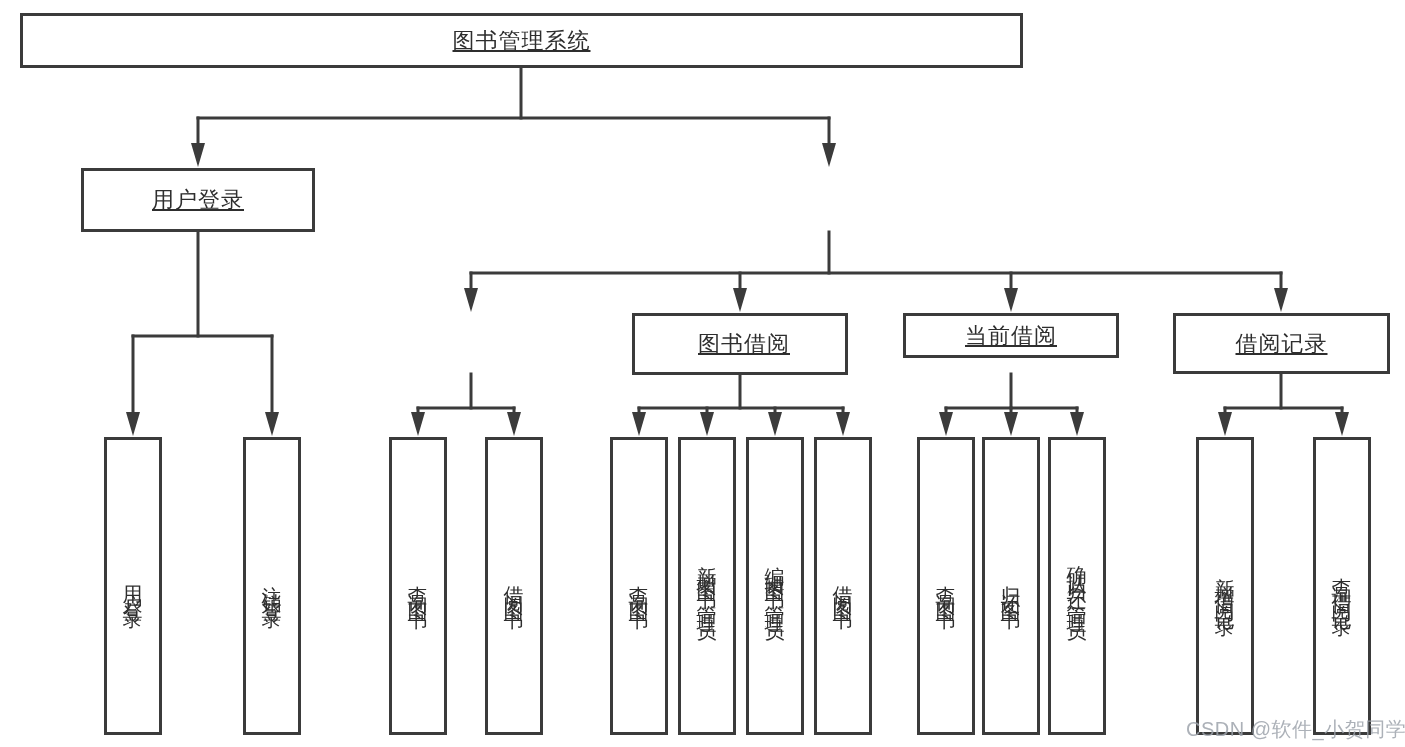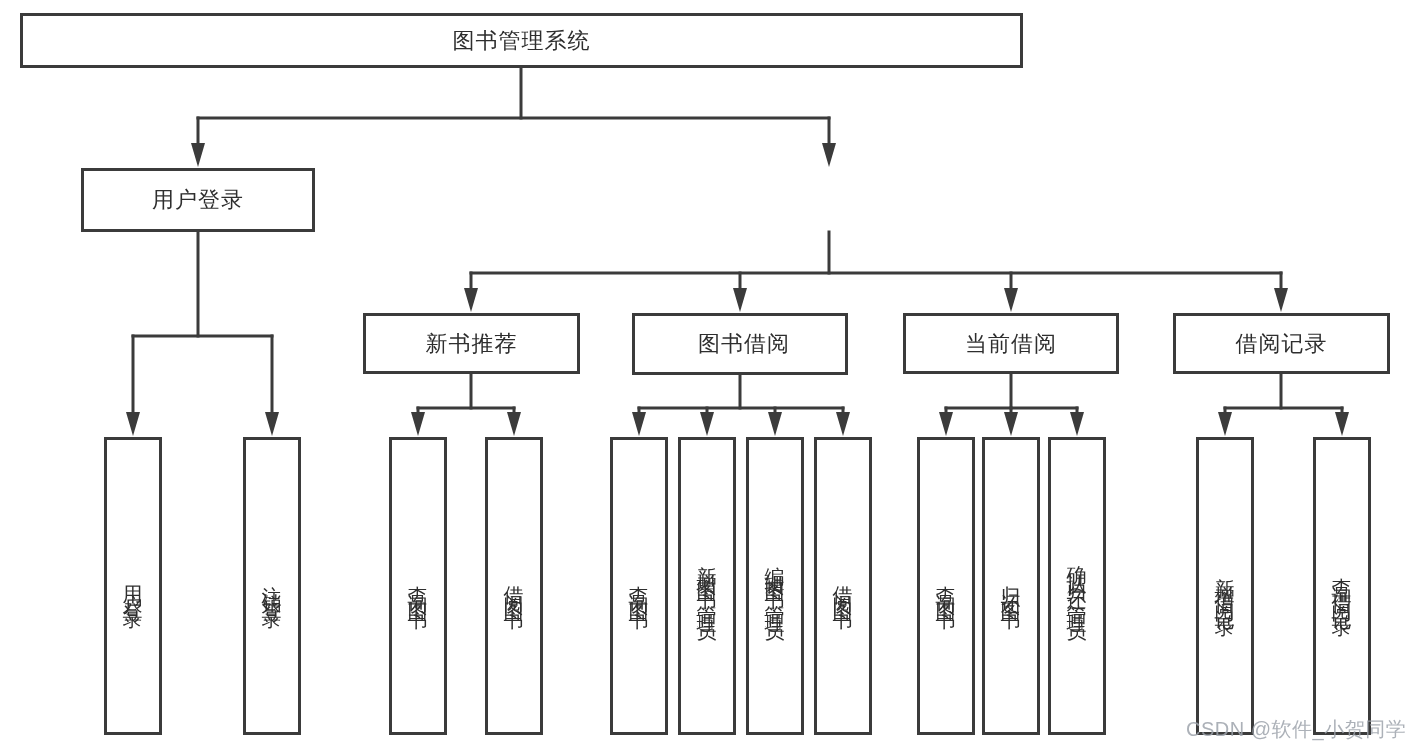--- a/index.html
+++ b/index.html
@@ -25,20 +25,21 @@
     color: #2e2e2e;
     display: flex;
     align-items: center;
     justify-content: center;
     z-index: 2;
   }
   .box-h {
     font-size: 22px;
     letter-spacing: 1px;
     white-space: nowrap;
+    text-decoration: underline;
   }
   .box-v {
     writing-mode: vertical-rl;
     font-size: 20px;
     letter-spacing: 8px;
     line-height: 1;
   }
   #watermark {
     position: absolute;
     left: 1186px;
@@ -107,23 +108,22 @@
       <line x1="1225" y1="408" x2="1225" y2="417" stroke="#3b3b3b" stroke-width="3" stroke-linecap="square"></line>
       <polygon points="1218,412 1232,412 1225,436" fill="#3b3b3b"></polygon>
       <line x1="1342" y1="408" x2="1342" y2="417" stroke="#3b3b3b" stroke-width="3" stroke-linecap="square"></line>
       <polygon points="1335,412 1349,412 1342,436" fill="#3b3b3b"></polygon>
     </svg>
 
   <div class="box box-h" style="left:20px; top:13px; width:1003px; height:55px;">图书管理系统</div>
 
   <div class="box box-h" style="left:81px; top:168px; width:234px; height:64px;">用户登录</div>
 
-  <div class="box box-h" style="left:363px; top:313px; width:217px; height:61px;">新书推荐</div>
   <div class="box box-h" style="left:632px; top:313px; width:216px; height:62px;padding-left:8px;">图书借阅</div>
-  <div class="box box-h" style="left:903px; top:313px; width:216px; height:61px;">当前借阅</div>
+  <div class="box box-h" style="left:903px; top:313px; width:216px; height:45px;">当前借阅</div>
   <div class="box box-h" style="left:1173px; top:313px; width:217px; height:61px;">借阅记录</div>
 
   <div class="box box-v" style="left:104px; top:437px; width:58px; height:298px;">用户登录</div>
   <div class="box box-v" style="left:243px; top:437px; width:58px; height:298px;">注销登录</div>
 
   <div class="box box-v" style="left:389px; top:437px; width:58px; height:298px;">查询图书</div>
   <div class="box box-v" style="left:485px; top:437px; width:58px; height:298px;">借阅图书</div>
 
   <div class="box box-v" style="left:610px; top:437px; width:58px; height:298px;">查询图书</div>
   <div class="box box-v" style="left:678px; top:437px; width:58px; height:298px;">新增图书（管理员）</div>

